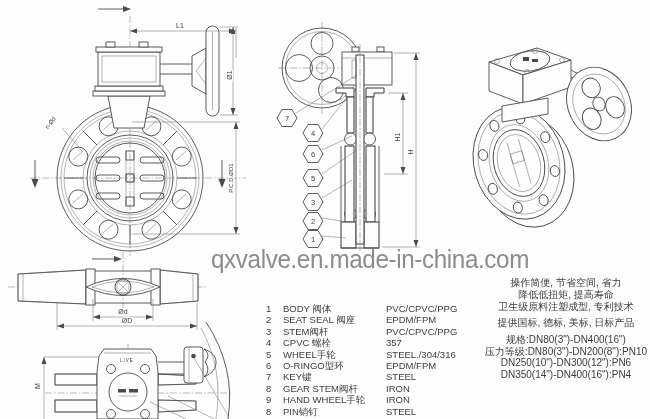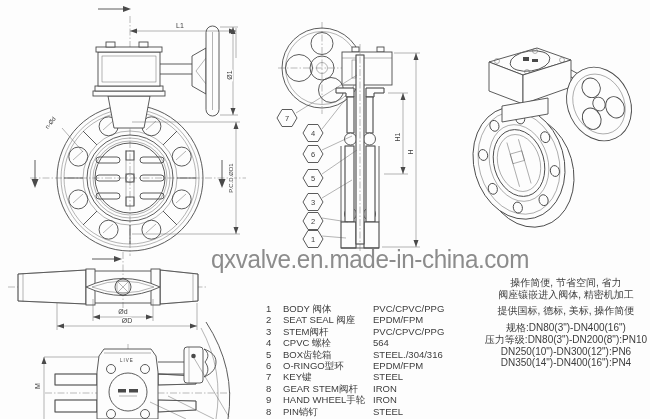--- a/index.html
+++ b/index.html
@@ -12,21 +12,21 @@
   .w{fill:#fdfdfd;}
   .fa{fill:#4a4a4a;stroke:none;}
   .dl{font-size:7px;fill:#3e3e3e;font-family:"Liberation Sans",sans-serif;paint-order:stroke;stroke:#fdfdfd;stroke-width:2px;}
   .dls{font-size:6px;fill:#3e3e3e;font-family:"Liberation Sans",sans-serif;paint-order:stroke;stroke:#fdfdfd;stroke-width:2px;}
   .co{font-size:7.5px;fill:#3e3e3e;font-family:"Liberation Sans",sans-serif;text-anchor:middle;}
   .mk{font-size:4.5px;fill:#3e3e3e;font-family:"Liberation Sans",sans-serif;text-anchor:middle;letter-spacing:1px;}
   .watermark{position:absolute;left:211px;top:245px;font-size:25px;color:#8c8c8c;letter-spacing:-0.4px;white-space:nowrap;transform:scaleX(0.97);transform-origin:left top;}
   .parts-table{position:absolute;left:266px;top:303px;font-size:9.5px;color:#3c3c3c;line-height:11.4px;white-space:nowrap;}
   .pt-row{display:flex;}
   .pt-no{width:17px;}
-  .pt-name{width:90px;}
+  .pt-name{width:103px;}
   .right-text{position:absolute;right:3px;top:277px;text-align:center;font-size:10px;color:#3c3c3c;line-height:11.9px;white-space:nowrap;}
   .rt-standards{margin-top:4px;}
   .rt-specs{margin-top:5px;}
 </style>
 </head>
 <body>
 
 <div class="canvas">
 
 <svg width="650" height="419" viewBox="0 0 650 419">
@@ -400,25 +400,25 @@
         <span class="pt-mat">EPDM/FPM</span>
       </div>
   <div class="pt-row">
         <span class="pt-no">3</span>
         <span class="pt-name">STEM阀杆</span>
         <span class="pt-mat">PVC/CPVC/PPG</span>
       </div>
   <div class="pt-row">
         <span class="pt-no">4</span>
         <span class="pt-name">CPVC 螺栓</span>
-        <span class="pt-mat">564</span>
+        <span class="pt-mat">357</span>
       </div>
   <div class="pt-row">
         <span class="pt-no">5</span>
-        <span class="pt-name">BOX齿轮箱</span>
+        <span class="pt-name">WHEEL手轮</span>
         <span class="pt-mat">STEEL./304/316</span>
       </div>
   <div class="pt-row">
         <span class="pt-no">6</span>
         <span class="pt-name">O-RINGO型环</span>
         <span class="pt-mat">EPDM/FPM</span>
       </div>
   <div class="pt-row">
         <span class="pt-no">7</span>
         <span class="pt-name">KEY键</span>
@@ -436,21 +436,22 @@
       </div>
   <div class="pt-row">
         <span class="pt-no">8</span>
         <span class="pt-name">PIN销钉</span>
         <span class="pt-mat">STEEL</span>
       </div>
 </div>
 
 <div class="right-text">
   <div>操作简便, 节省空间, 省力</div>
-  <div>阀座镶嵌进入阀体, 精密机加工</div>
-  <div class="rt-standards">提供国标, 德标, 美标, 操作简便</div>
+  <div>降低低扭矩, 提高寿命</div>
+  <div>卫生级原料注塑成型, 专利技术</div>
+  <div class="rt-standards">提供国标, 德标, 美标, 日标产品</div>
   <div class="rt-specs">规格:DN80(3")-DN400(16")</div>
   <div>压力等级:DN80(3")-DN200(8"):PN10</div>
   <div>DN250(10")-DN300(12"):PN6</div>
   <div>DN350(14")-DN400(16"):PN4</div>
 </div>
 
 </div>
 
 </body></html>

